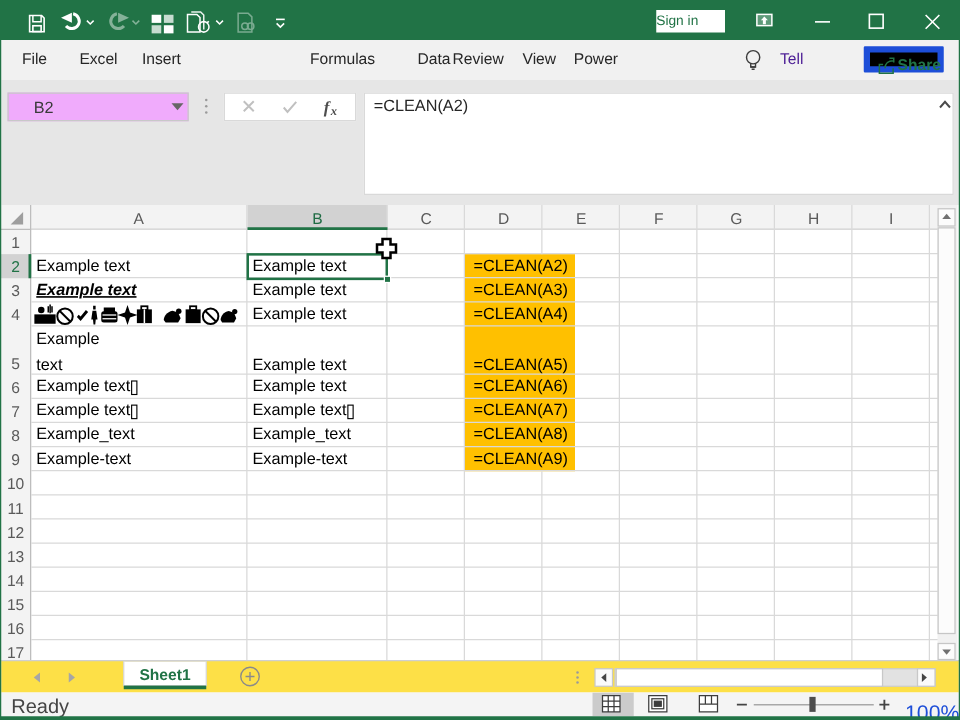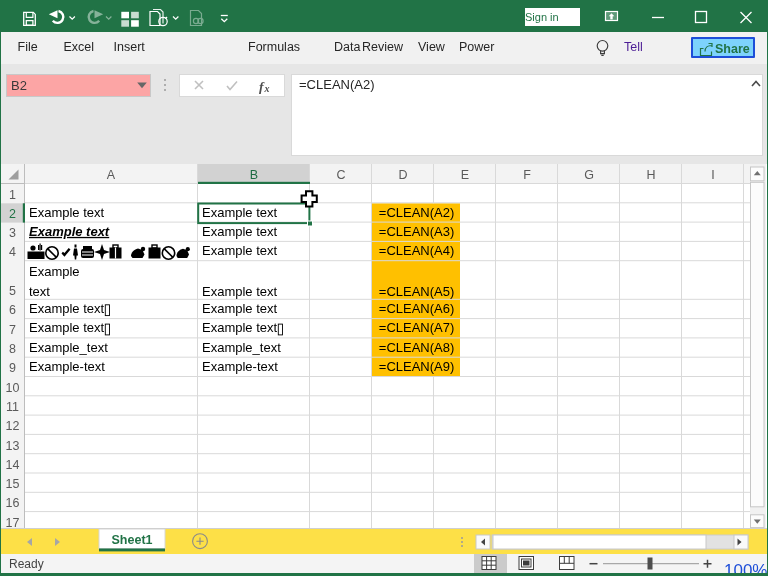--- a/index.html
+++ b/index.html
@@ -83,34 +83,34 @@
     <span class="abs" style="left:623px;color:#4c1d95">Tell me</span>
   </div>
   <svg class="abs" style="left:592px;top:6px" width="18" height="19" viewBox="0 0 18 19">
     <g stroke="#3d3d3d" stroke-width="1.15" fill="none">
       <circle cx="9.5" cy="7.8" r="5.3"></circle>
       <path d="M7.6 12.6 v3 h3.8 v-3"></path>
       <path d="M7.6 15.6h3.8"></path>
       <path d="M8.3 17.4h2.4"></path>
     </g>
   </svg>
-  <div class="abs" style="left:690px;top:5px;width:64px;height:21px;background:#7dd3fc;border:2px solid #1d4ed8;border-radius:1px">
+  <div class="abs" style="left:690px;top:5px;width:64px;height:21px;background:#000000;border:5px solid #1d4ed8;border-radius:1px">
     <svg class="abs" style="left:6px;top:3px" width="15" height="15" viewBox="0 0 15 15">
       <g stroke="#217346" stroke-width="1.2" fill="none">
         <path d="M4.5 6.5h-3v7h11v-4"></path>
         <path d="M6 9.5 C6 5.5 9 3.5 12.5 3.5 M9.5 1.5 h3.5 v3.5"></path>
       </g>
     </svg>
     <span class="abs" style="left:22px;top:2.5px;font-size:12.5px;font-weight:bold;color:#217346">Share</span>
   </div>
 </div>
 
 <div class="abs" style="left:1px;top:64px;width:766px;height:100px;background:#e6e6e6">
 
-  <div class="abs" style="left:5px;top:10px;width:145px;height:23px;background:#fca5a5;border:1px solid #c8c8c8;font-size:13px;color:#3a3a3a;line-height:22px;padding-left:4px">B2</div>
+  <div class="abs" style="left:5px;top:10px;width:145px;height:23px;background:#f0abfc;border:1px solid #c8c8c8;font-size:13px;color:#3a3a3a;line-height:22px;padding-left:20px">B2</div>
   <svg class="abs" style="left:135px;top:18px" width="12" height="8">
       <path d="M1.2 0.6h9.6L6 6.2z" fill="#666"></path>
     </svg>
 
   <svg class="abs" style="left:162px;top:14px" width="4" height="16">
       <g fill="#9a9a9a">
         <circle cx="2" cy="2" r="1"></circle>
         <circle cx="2" cy="7" r="1"></circle>
         <circle cx="2" cy="12" r="1"></circle>
       </g>
@@ -321,21 +321,21 @@
     <rect x="475" y="6" width="14" height="14" fill="#fafafa" stroke="#c8c8c8"></rect>
     <path d="M484 9.5l-4 3.5 4 3.5z" fill="#444"></path>
     <rect x="491" y="6" width="256" height="14" fill="#e2e2e2" stroke="#cccccc"></rect>
     <rect x="492" y="6" width="213" height="14" fill="#fff" stroke="#c8c8c8"></rect>
     <rect x="733" y="6" width="14" height="14" fill="#fafafa" stroke="#c8c8c8"></rect>
     <path d="M736.5 9.5l4 3.5-4 3.5z" fill="#444"></path>
   </svg>
 </div>
 
 <div class="abs" style="left:1px;top:554px;width:766px;height:19px;background:#f4f4f4">
-  <span class="abs" style="left:8px;top:3px;font-size:12px;color:#444">Ready</span>
+  <span class="abs" style="left:8px;top:3px;font-size:16px;color:#444">Ready</span>
   <svg class="abs" style="left:470px;top:0" width="296" height="19" viewBox="0 0 296 19">
     <rect x="3" y="0" width="33" height="19" fill="#cbcbcb"></rect>
     <g stroke="#3d3d3d" stroke-width="1" fill="none">
       <rect x="11" y="2.5" width="14" height="13" fill="#fff"></rect>
       <path d="M11 6.8h14M11 11.2h14M15.6 2.5v13M20.2 2.5v13"></path>
       <rect x="48" y="2.5" width="14.5" height="13" fill="#fff"></rect>
       <rect x="50.5" y="5" width="9.5" height="8"></rect>
       <rect x="52.5" y="7" width="5.5" height="4" fill="#3d3d3d"></rect>
       <rect x="88.5" y="2.5" width="14.5" height="13" fill="#fff"></rect>
       <path d="M88.5 9.3h14.5M93.3 2.5v6.8M98.2 2.5v6.8"></path>

